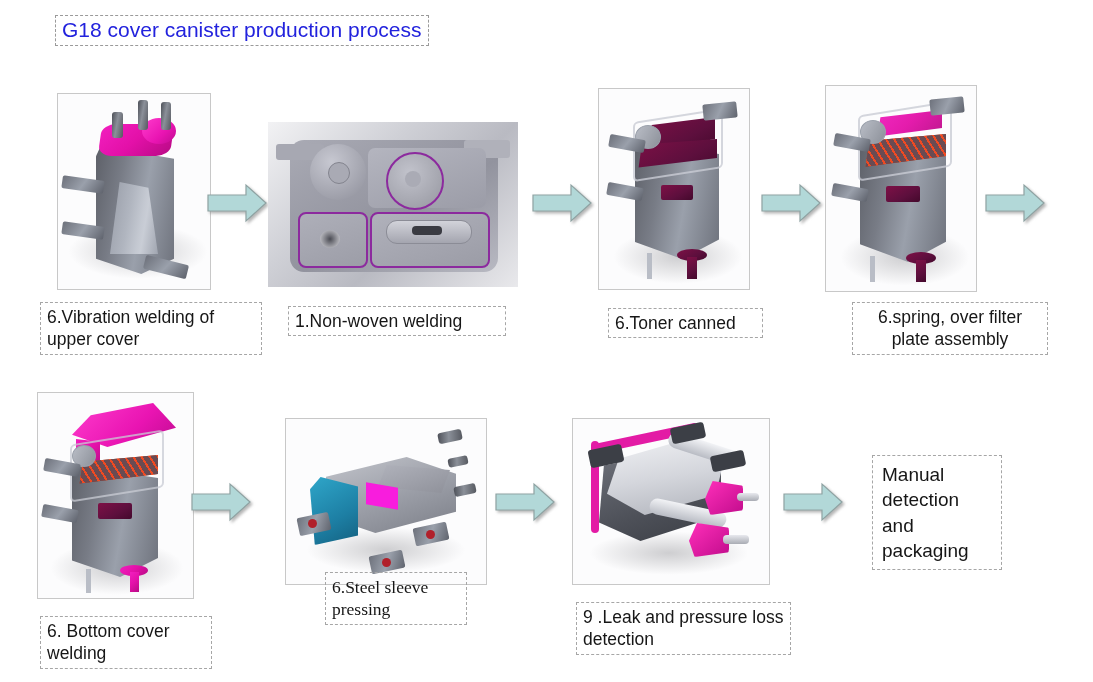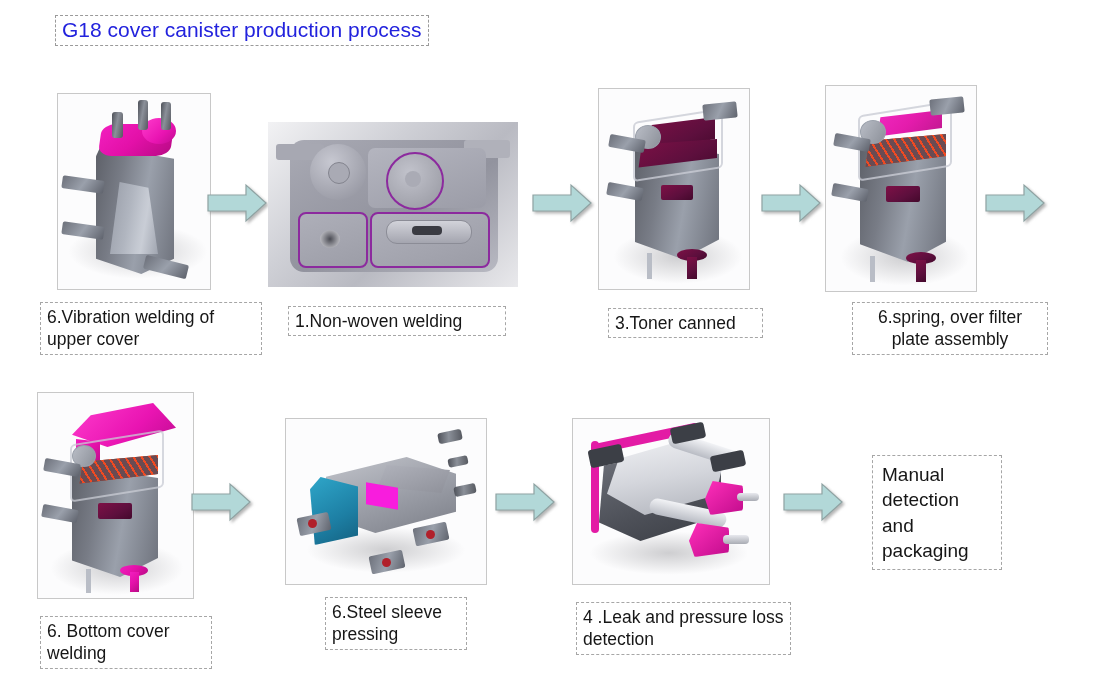--- a/index.html
+++ b/index.html
@@ -210,21 +210,21 @@
 </div>
 
 <div class="arrow" style="left:984px; top:183px; width:62px; height:40px;">
   <svg width="62" height="40" viewBox="0 0 62 40">
     <polygon points="2,12 40,12 40,2 60,20 40,38 40,28 2,28" fill="#b2d8d8" stroke="#8fa3a3" stroke-width="1.2"></polygon>
   </svg>
 </div>
 
 <div class="caption" style="left:40px; top:302px; width:222px;">6.Vibration welding of upper cover</div>
 <div class="caption" style="left:288px; top:306px; width:218px;">1.Non-woven welding</div>
-<div class="caption" style="left:608px; top:308px; width:155px;">3.Toner canned</div>
+<div class="caption" style="left:608px; top:308px; width:155px;">6.Toner canned</div>
 <div class="caption center" style="left:852px; top:302px; width:196px;">6.spring, over filter plate assembly</div>
 
 <div class="panel" style="left:37px; top:392px; width:155px; height:205px;">
   <div class="panel-inner">
     <div class="softshadow" style="left:12px; top:148px; width:134px; height:54px;"></div>
 
     <div class="magenta2" style="position:absolute; left:34px; top:10px; width:104px; height:44px; border-radius:8px; clip-path:polygon(18% 28%,78% 0,100% 56%,34% 100%,0 72%);"></div>
     <div class="magenta" style="position:absolute; left:38px; top:46px; width:24px; height:28px; clip-path:polygon(0 0,100% 10%,100% 100%,0 86%);"></div>
 
     <div class="bodyshape" style="left:34px; top:66px; width:86px; height:118px; clip-path:polygon(8% 6%,100% 16%,100% 84%,56% 100%,0 86%,0 12%);"></div>
@@ -304,14 +304,14 @@
 
 <div class="arrow" style="left:782px; top:482px; width:62px; height:40px;">
   <svg width="62" height="40" viewBox="0 0 62 40">
     <polygon points="2,12 40,12 40,2 60,20 40,38 40,28 2,28" fill="#b2d8d8" stroke="#8fa3a3" stroke-width="1.2"></polygon>
   </svg>
 </div>
 
 <div id="final-box" style="left:872px; top:455px; width:130px;">Manual detection and packaging</div>
 
 <div class="caption" style="left:40px; top:616px; width:172px;">6. Bottom cover welding</div>
-<div class="caption" style="left:325px; top:597px; width:142px;">6.Steel sleeve pressing</div>
-<div class="caption" style="left:576px; top:602px; width:215px;">4 .Leak and pressure loss detection</div>
+<div class="caption" style="left:325px; top:572px; width:142px;font-family:Liberation Serif, serif;">6.Steel sleeve pressing</div>
+<div class="caption" style="left:576px; top:602px; width:215px;">9 .Leak and pressure loss detection</div>
 
 </body></html>

